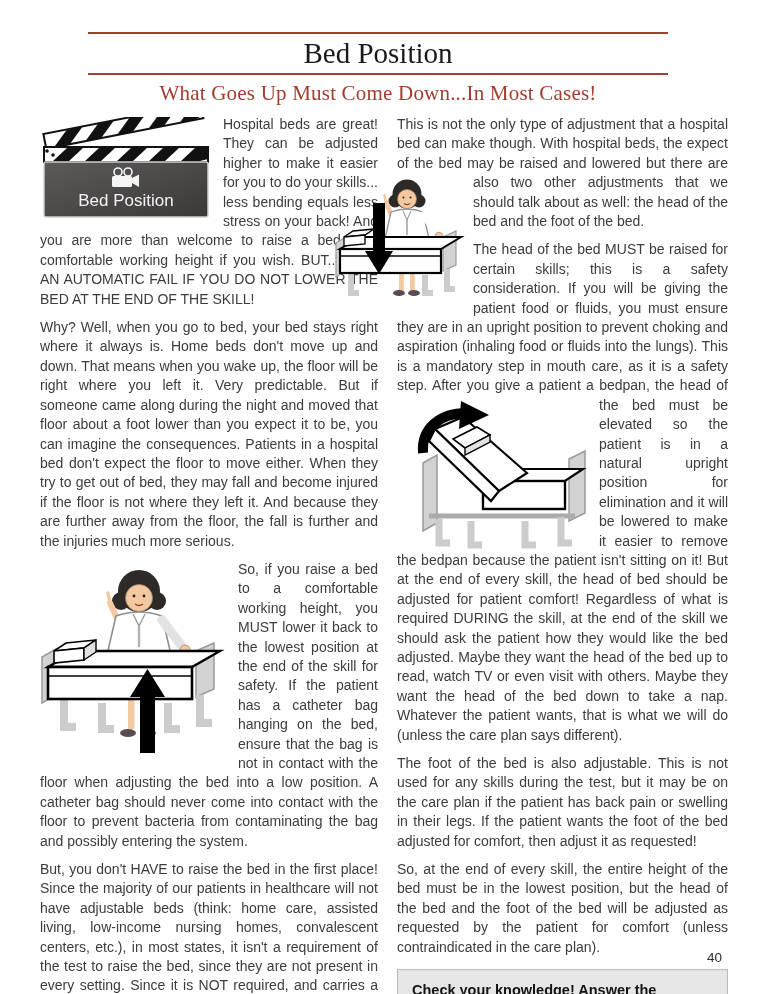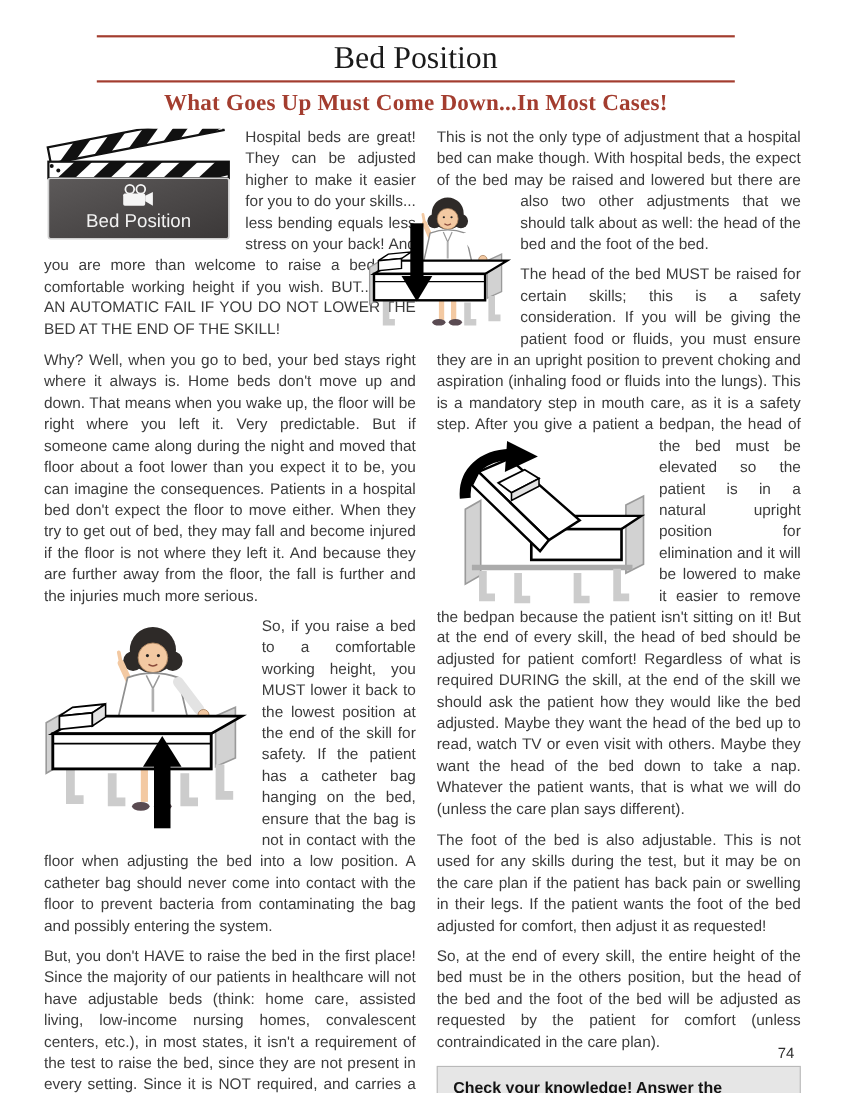--- a/index.html
+++ b/index.html
@@ -17,21 +17,21 @@
   .page{width:756px;height:994px;position:relative;background:#fff;}
 
   
   .header{width:580px;margin:0 auto;padding-top:32px;text-align:center;}
   .rule{border-top:2px solid var(--accent);}
   .page-title{
     font-family:"Liberation Serif",serif;font-size:29px;font-weight:500;
     color:#1a1a1a;line-height:36px;padding:1px 0 2px 0;
   }
   .page-subtitle{
-    font-family:"Liberation Serif",serif;font-size:21px;font-weight:700;
+    font-family:"Liberation Serif",serif;font-size:21px;font-weight:400;
     color:var(--accent);line-height:26px;padding-top:5px;letter-spacing:.2px;
   }
 
   
   .columns{display:flex;padding:9px 40px 0 40px;gap:19px;}
   .col{text-align:justify;font-size:14px;line-height:19.4px;}
   .col-left{flex:0 0 338px;width:338px;}
   .col-right{flex:0 0 331px;width:331px;}
   .col p{margin:0 0 9px 0;}
 
@@ -260,24 +260,24 @@
           </svg>
         </span>
         <span>must be elevated so the patient is in a natural upright position for elimination and it will be lowered to make it easier to remove the bedpan because the patient isn't sitting on it! But at the end of every skill, the head of bed should be adjusted for patient comfort! Regardless of what is required DURING the skill, at the end of the skill we should ask the patient how they would like the bed adjusted. Maybe they want the head of the bed up to read, watch TV or even visit with others. Maybe they want the head of the bed down to take a nap. Whatever the patient wants, that is what we will do (unless the care plan says different).</span>
       </p>
 
       <p>
         <span>The foot of the bed is also adjustable. This is not used for any skills during the test, but it may be on the care plan if the patient has back pain or swelling in their legs. If the patient wants the foot of the bed adjusted for comfort, then adjust it as requested!</span>
       </p>
 
       <p>
-        <span>So, at the end of every skill, the entire height of the bed must be in the others position, but the head of the bed and the foot of the bed will be adjusted as requested by the patient for comfort (unless contraindicated in the care plan).</span>
+        <span>So, at the end of every skill, the entire height of the bed must be in the lowest position, but the head of the bed and the foot of the bed will be adjusted as requested by the patient for comfort (unless contraindicated in the care plan).</span>
       </p>
 
       <div class="kbox">
         <div class="kbox-header">Check your knowledge! Answer the questions below:</div>
 
       </div>
     </div>
   </div>
 
-  <div class="page-number">74</div>
+  <div class="page-number">40</div>
 </div>
 
 </body></html>

